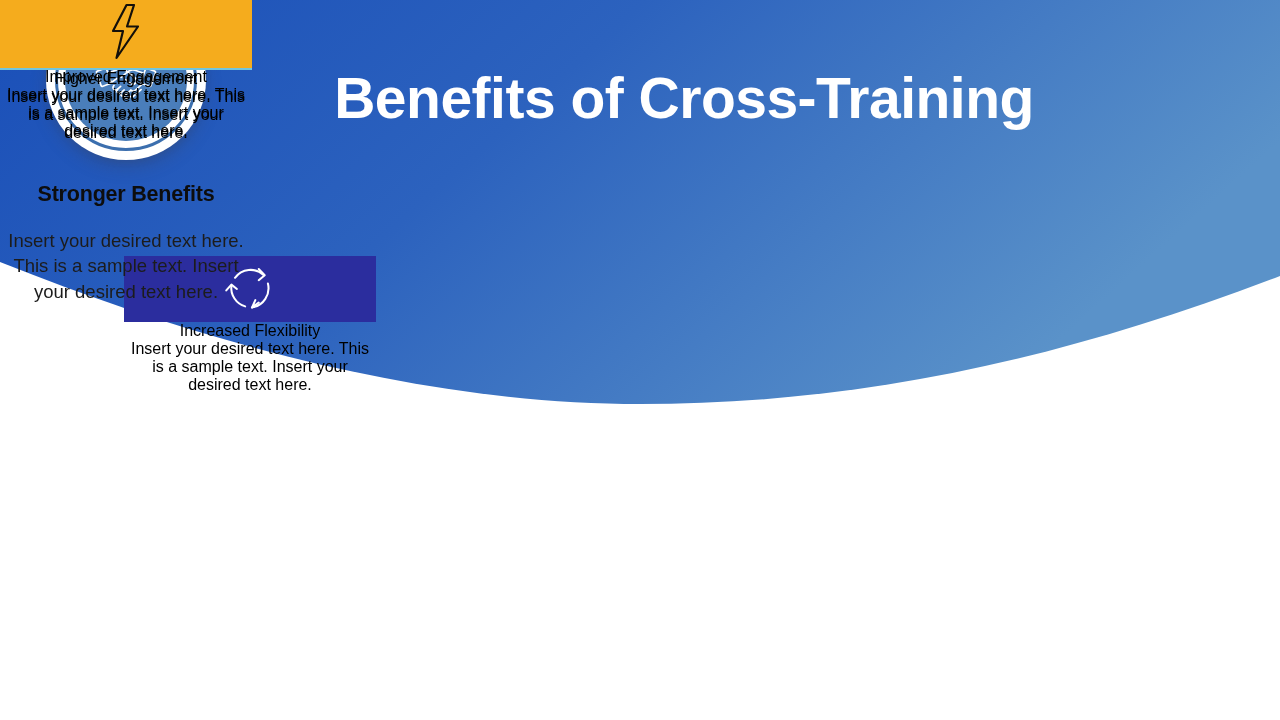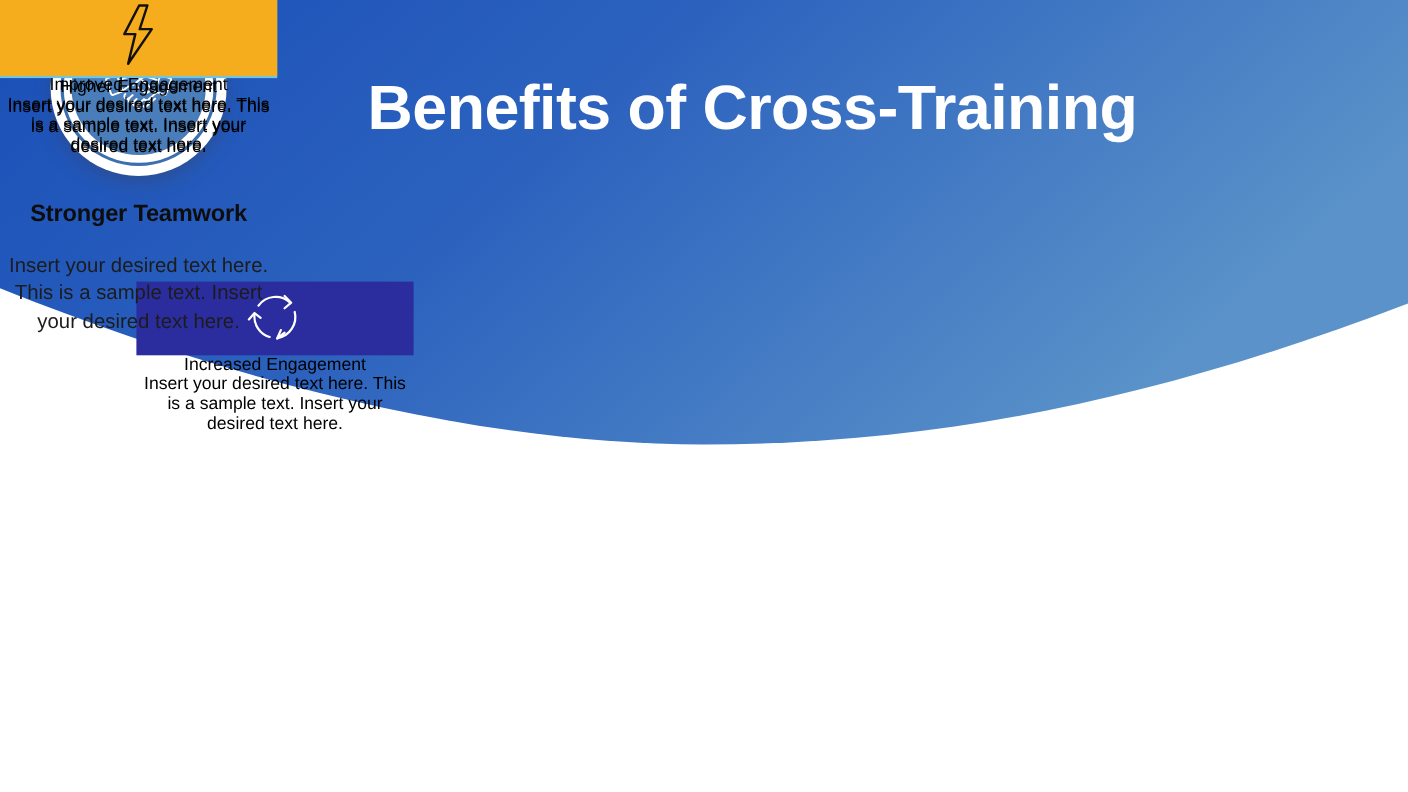--- a/index.html
+++ b/index.html
@@ -160,21 +160,21 @@
             <path d="M16.5 22.5 A20 20 0 0 1 46 19.5"></path>
             <path d="M41 13.5 L47.2 19.8 L41 25"></path>
             <path d="M50.5 28.5 A20 20 0 0 1 34.5 53"></path>
             <path d="M41 48 L34 53.4 L37.5 45.5"></path>
             <path d="M27 52 A20 20 0 0 1 12.8 30.5"></path>
             <path d="M7.5 35.5 L12.8 29.5 L18.5 34"></path>
           </g>
         </svg>
       </div>
     </div>
-    <div class="card-heading">Increased Engagement</div>
+    <div class="card-heading">Increased Flexibility</div>
     <div class="card-body">Insert your desired text here. This is a sample text. Insert your desired text here.</div>
   </div>
 
   <div class="column" id="col-1">
     <div class="badge">
       <div class="badge-outer"></div>
       <div class="badge-ring" style="border-color:#3C6FAE"></div>
       <div class="badge-gap"></div>
       <div class="badge-fill" style="background:#4A7EBB">
         <svg width="64" height="64" viewBox="0 0 72 64">
@@ -189,21 +189,21 @@
             <path d="M26.6 42.2 C25.3 43.5 25.4 45.3 26.7 46.3 C28 47.3 29.7 47.1 30.8 46 L34 43.2"></path>
             <path d="M30.8 46 C29.7 47.2 29.9 48.8 31.1 49.7 C32.3 50.6 33.8 50.4 34.8 49.4 L37 47.3"></path>
             <path d="M34.8 49.4 C34.1 50.3 34.3 51.5 35.2 52.2 C36.1 52.9 37.3 52.7 38.1 51.9 L40 50.1"></path>
             <path d="M37 47.3 L41.5 43.5"></path>
             <path d="M40 50.1 C41.6 51.4 43.6 51.3 44.9 49.9 L53 42.8"></path>
             <path d="M41.5 43.5 C43.2 44.9 45.3 44.7 46.6 43.3 L54.8 36.2"></path>
           </g>
         </svg>
       </div>
     </div>
-    <div class="card-heading">Stronger Teamwork</div>
+    <div class="card-heading">Stronger Benefits</div>
     <div class="card-body">Insert your desired text here. This is a sample text. Insert your desired text here.</div>
   </div>
 
   <div class="column" id="col-2">
     <div class="badge">
       <div class="badge-outer"></div>
       <div class="badge-ring" style="border-color:#4FB3D4"></div>
       <div class="badge-gap"></div>
       <div class="badge-fill" style="background:#72C5E0">
         <svg width="66" height="66" viewBox="0 0 64 64">

